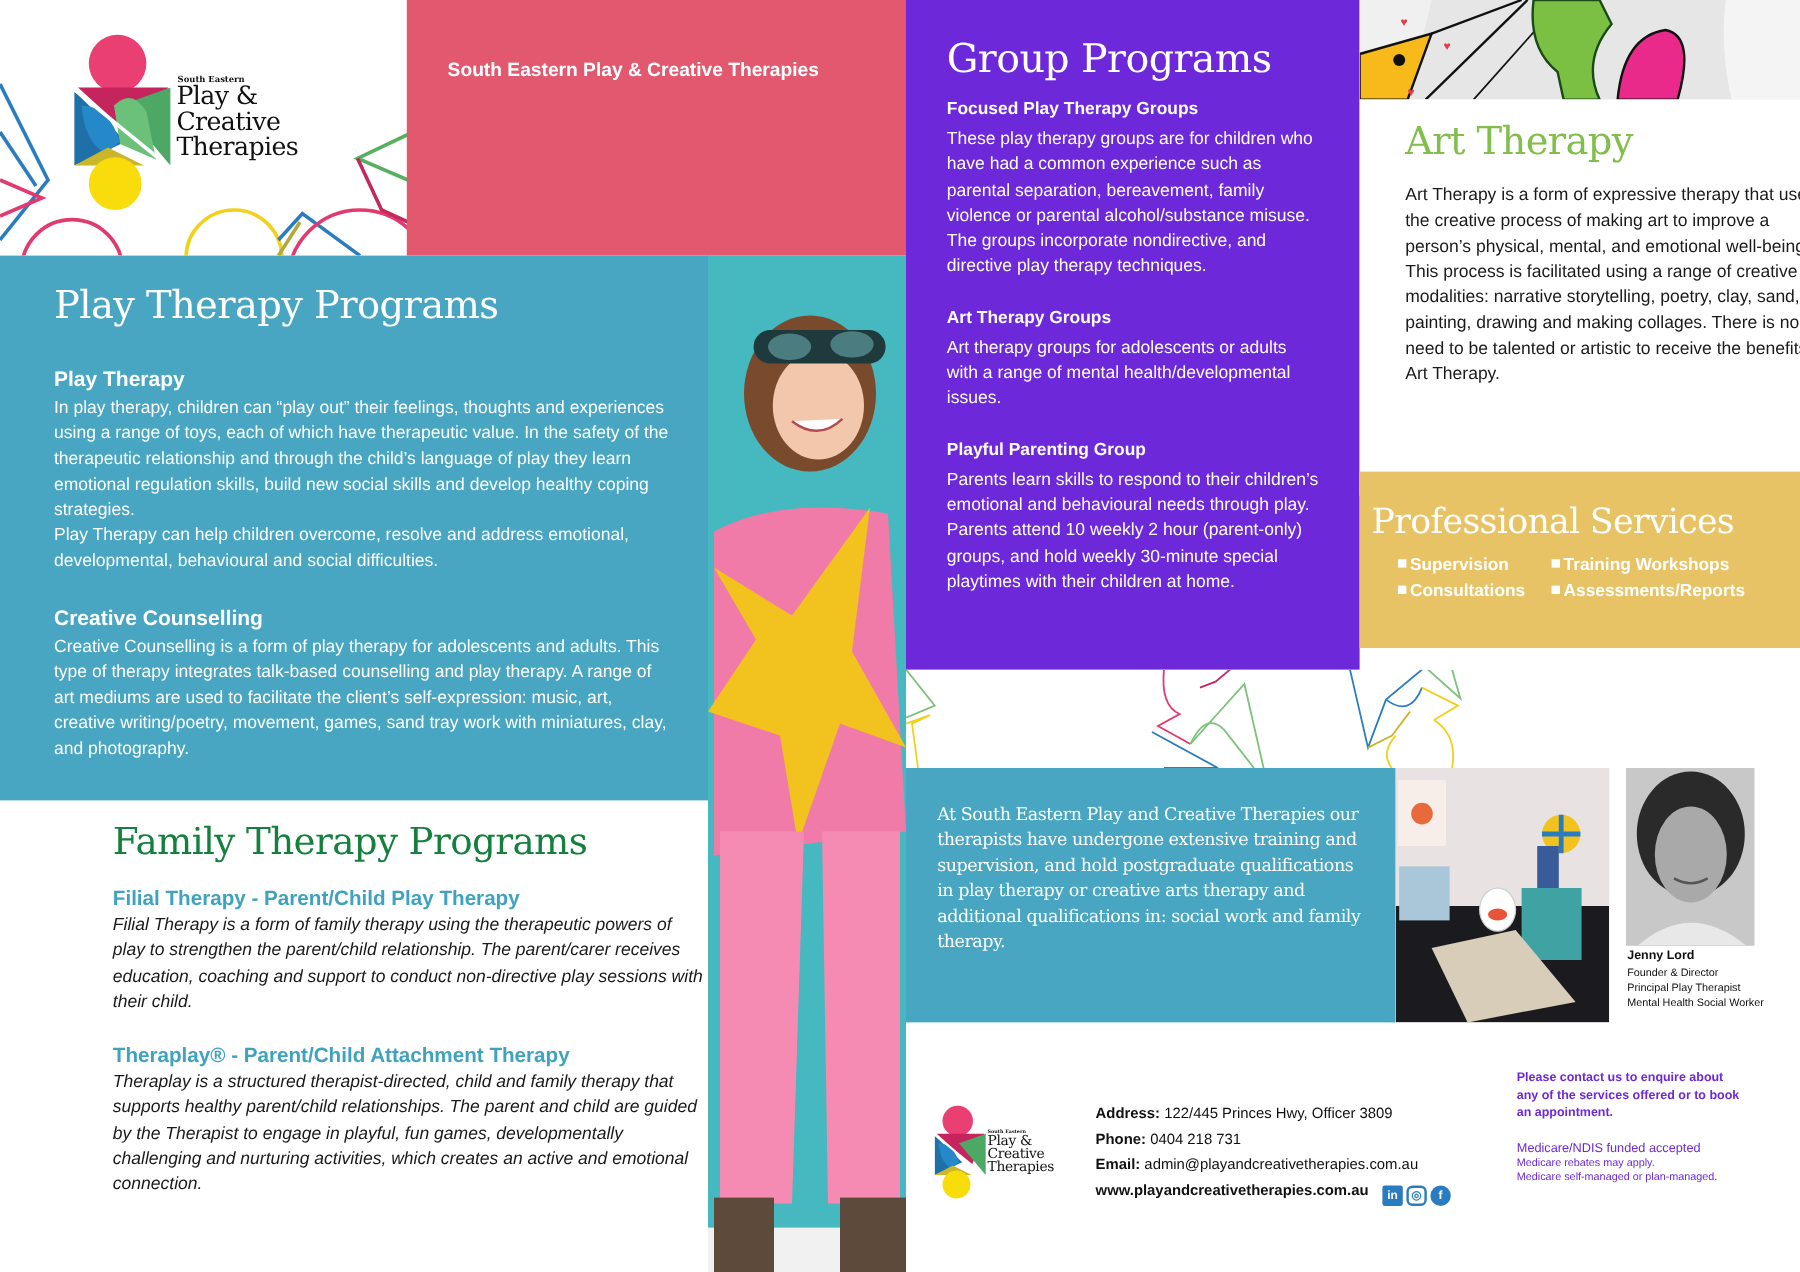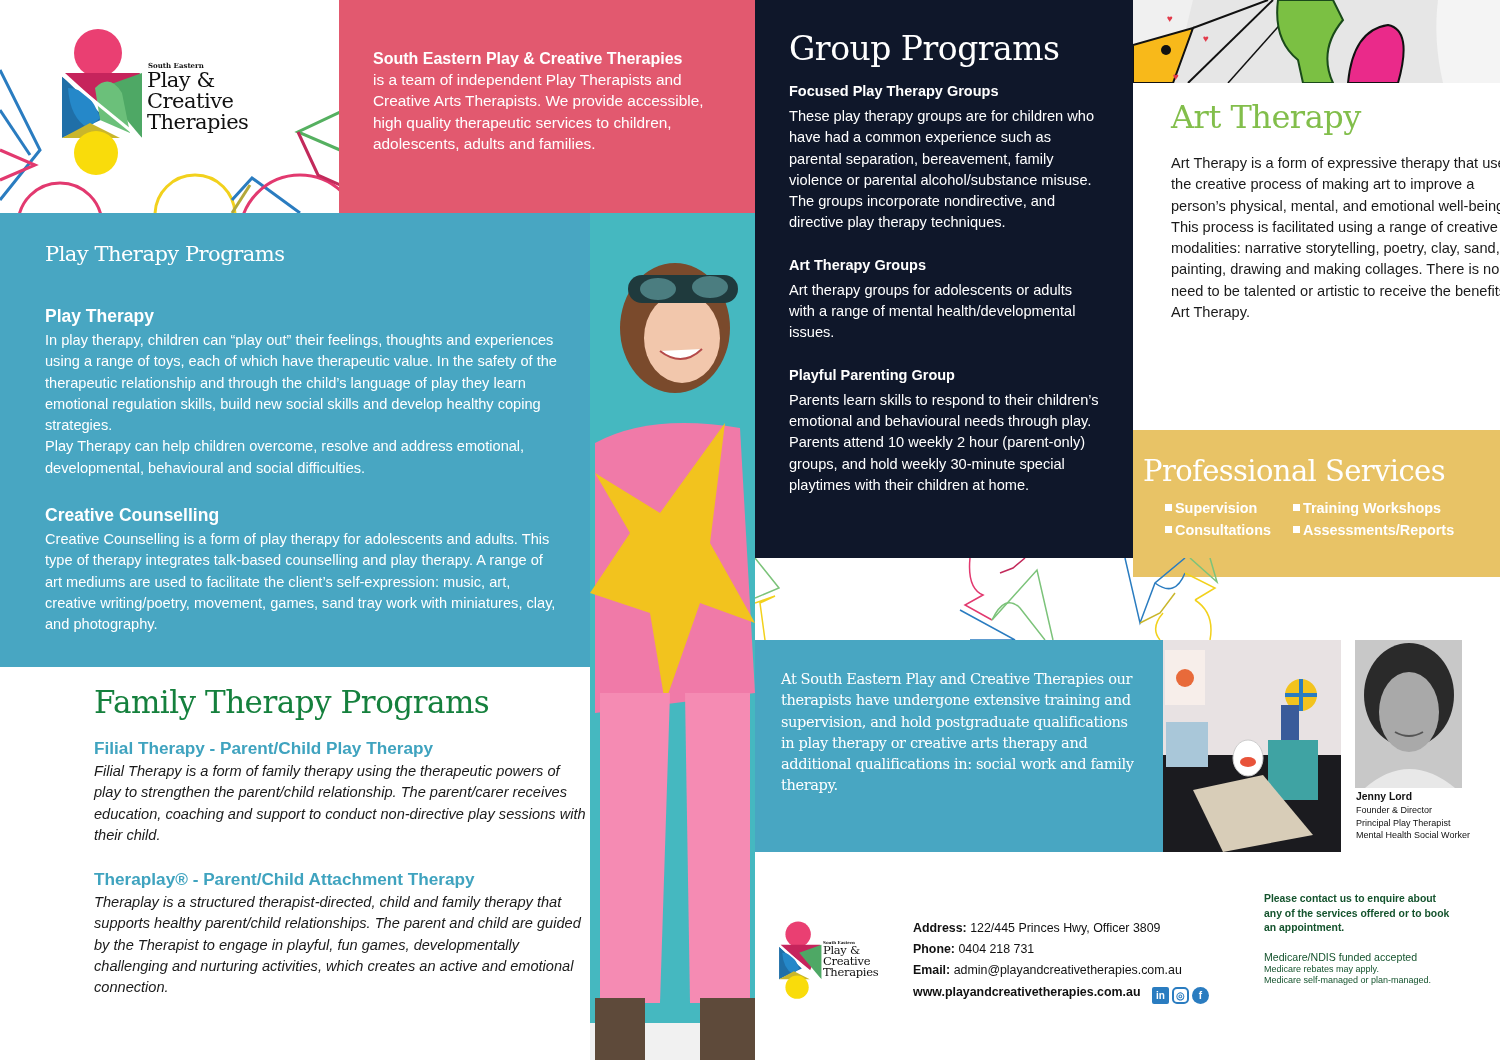--- a/index.html
+++ b/index.html
@@ -16,43 +16,43 @@
     .logo-text-small { position: absolute; left: 148px; top: 61px; font-family: "DejaVu Serif", serif; font-size: 7px; font-weight: bold; color: #111; }
     .logo-text-big { position: absolute; left: 147px; top: 70px; font-family: "DejaVu Serif", serif; font-size: 21px; line-height: 21px; color: #111; letter-spacing: -0.5px; }
 
     
     #intro { left: 339px; top: 0; width: 416px; height: 213px; background: #e2596f; color: #fff; padding: 48px 34px 0 34px; }
     #intro .sub-head { font-size: 16px; line-height: 21px; }
     #intro .body-text { font-size: 15.4px; line-height: 21.3px; }
 
     
     #play { left: 0; top: 213px; width: 592px; height: 454px; background: #48a6c2; color: #fff; padding: 20px 30px 0 45px; }
-    #play h1 { font-size: 21px; line-height: 42px; margin-bottom: 30px; }
+    #play h1 { font-size: 32px; line-height: 42px; margin-bottom: 30px; }
     #play h3 { font-size: 17.5px; line-height: 22px; margin-bottom: 3px; }
     #play .body-text { font-size: 14.6px; line-height: 21.3px; }
     #play .gap { height: 25px; }
 
     
     #child-photo { left: 590px; top: 213px; width: 165px; height: 847px; background: #4bbcc4; overflow: hidden; }
 
     
-    #group { left: 755px; top: 0; width: 378px; height: 558px; background: #0f172a; color: #fff; padding: 28px 34px 0 34px; }
+    #group { left: 755px; top: 0; width: 378px; height: 558px; background: #6d28d9; color: #fff; padding: 28px 34px 0 34px; }
     #group h1 { font-size: 33px; line-height: 42px; margin-bottom: 12px; }
     #group h3 { font-size: 14.5px; line-height: 18px; margin-bottom: 6px; }
     #group .body-text { font-size: 14.6px; line-height: 21.3px; }
     #group .gap { height: 22px; }
 
     
     #art-img { left: 1133px; top: 0; width: 367px; height: 83px; overflow: hidden; background: #e8e8e8; }
     #art { left: 1133px; top: 83px; width: 436px; height: 330px; background: #fff; color: #1a1a1a; padding: 14px 36px 0 38px; }
     #art h1 { font-size: 32px; line-height: 40px; color: #82be4b; margin-bottom: 16px; }
     #art .body-text { font-size: 14.6px; line-height: 21.3px; }
 
     
-    #prof { left: 1133px; top: 430px; width: 367px; height: 147px; background: #e8c366; color: #fff; padding: 22px 10px 0 10px; }
+    #prof { left: 1133px; top: 393px; width: 367px; height: 147px; background: #e8c366; color: #fff; padding: 22px 10px 0 10px; }
     #prof h1 { font-size: 29px; line-height: 38px; margin-bottom: 8px; letter-spacing: -0.6px; }
     #prof .grid { display: grid; grid-template-columns: 128px 180px; padding-left: 22px; row-gap: 2px; }
     #prof .svc { font-size: 14.4px; font-weight: bold; line-height: 20px; }
     #prof .bullet { display: inline-block; width: 7px; height: 7px; background: #fff; margin-right: 3px; vertical-align: 2px; }
 
     
     #decor-mid { left: 755px; top: 558px; width: 745px; height: 82px; overflow: hidden; }
 
     
     #qual { left: 755px; top: 640px; width: 408px; height: 212px; background: #48a6c2; color: #fff; padding: 28px 20px 0 26px; }
@@ -71,21 +71,21 @@
     #family .body-text { font-size: 14.6px; line-height: 21.3px; font-style: italic; }
     #family .gap { height: 22px; }
 
     
     #footer-logo { left: 778px; top: 918px; width: 120px; height: 88px; }
     #contact { left: 913px; top: 918px; color: #111; font-size: 12.4px; line-height: 21.2px; }
     #contact b { font-weight: bold; }
     #contact .web { font-weight: bold; }
     .social { display: inline-flex; gap: 3px; margin-left: 8px; vertical-align: -3px; }
     .social span { display: inline-flex; align-items: center; justify-content: center; width: 17px; height: 17px; color: #fff; font-size: 10px; font-weight: bold; }
-    #enquire { left: 1264px; top: 892px; width: 230px; color: #14532d; }
+    #enquire { left: 1264px; top: 892px; width: 230px; color: #6d28d9; }
     #enquire .strong { font-size: 10.4px; font-weight: bold; line-height: 14.5px; }
     #enquire .med { font-size: 10.6px; line-height: 14px; margin-top: 14px; }
     #enquire .small { font-size: 9px; line-height: 11px; }
   </style>
 </head>
 <body>
 
 <div id="logo-panel" class="abs">
   <svg class="decor" width="340" height="213">
     <polyline points="0,70 40,150 0,200" fill="none" stroke="#2a7cc0" stroke-width="3"></polyline>
@@ -113,21 +113,20 @@
   <div class="logo-text-small">South Eastern</div>
   <div class="logo-text-big">
     <div>Play &amp;</div>
     <div>Creative</div>
     <div>Therapies</div>
   </div>
 </div>
 
 <div id="intro" class="abs">
   <div class="sub-head">South Eastern Play &amp; Creative Therapies</div>
-  <div class="body-text">is a team of independent Play Therapists and Creative Arts Therapists. We provide accessible, high quality therapeutic services to children, adolescents, adults and families.</div>
 </div>
 
 <div id="play" class="abs">
   <h1 class="serif-head">Play Therapy Programs</h1>
   <h3 class="sub-head">Play Therapy</h3>
   <p class="body-text">In play therapy, children can “play out” their feelings, thoughts and experiences using a range of toys, each of which have therapeutic value. In the safety of the therapeutic relationship and through the child’s language of play they learn emotional regulation skills, build new social skills and develop healthy coping strategies.</p>
   <p class="body-text">Play Therapy can help children overcome, resolve and address emotional, developmental, behavioural and social difficulties.</p>
   <div class="gap"></div>
   <h3 class="sub-head">Creative Counselling</h3>
   <p class="body-text">Creative Counselling is a form of play therapy for adolescents and adults. This type of therapy integrates talk-based counselling and play therapy. A range of art mediums are used to facilitate the client’s self-expression: music, art, creative writing/poetry, movement, games, sand tray work with miniatures, clay, and photography.</p>

